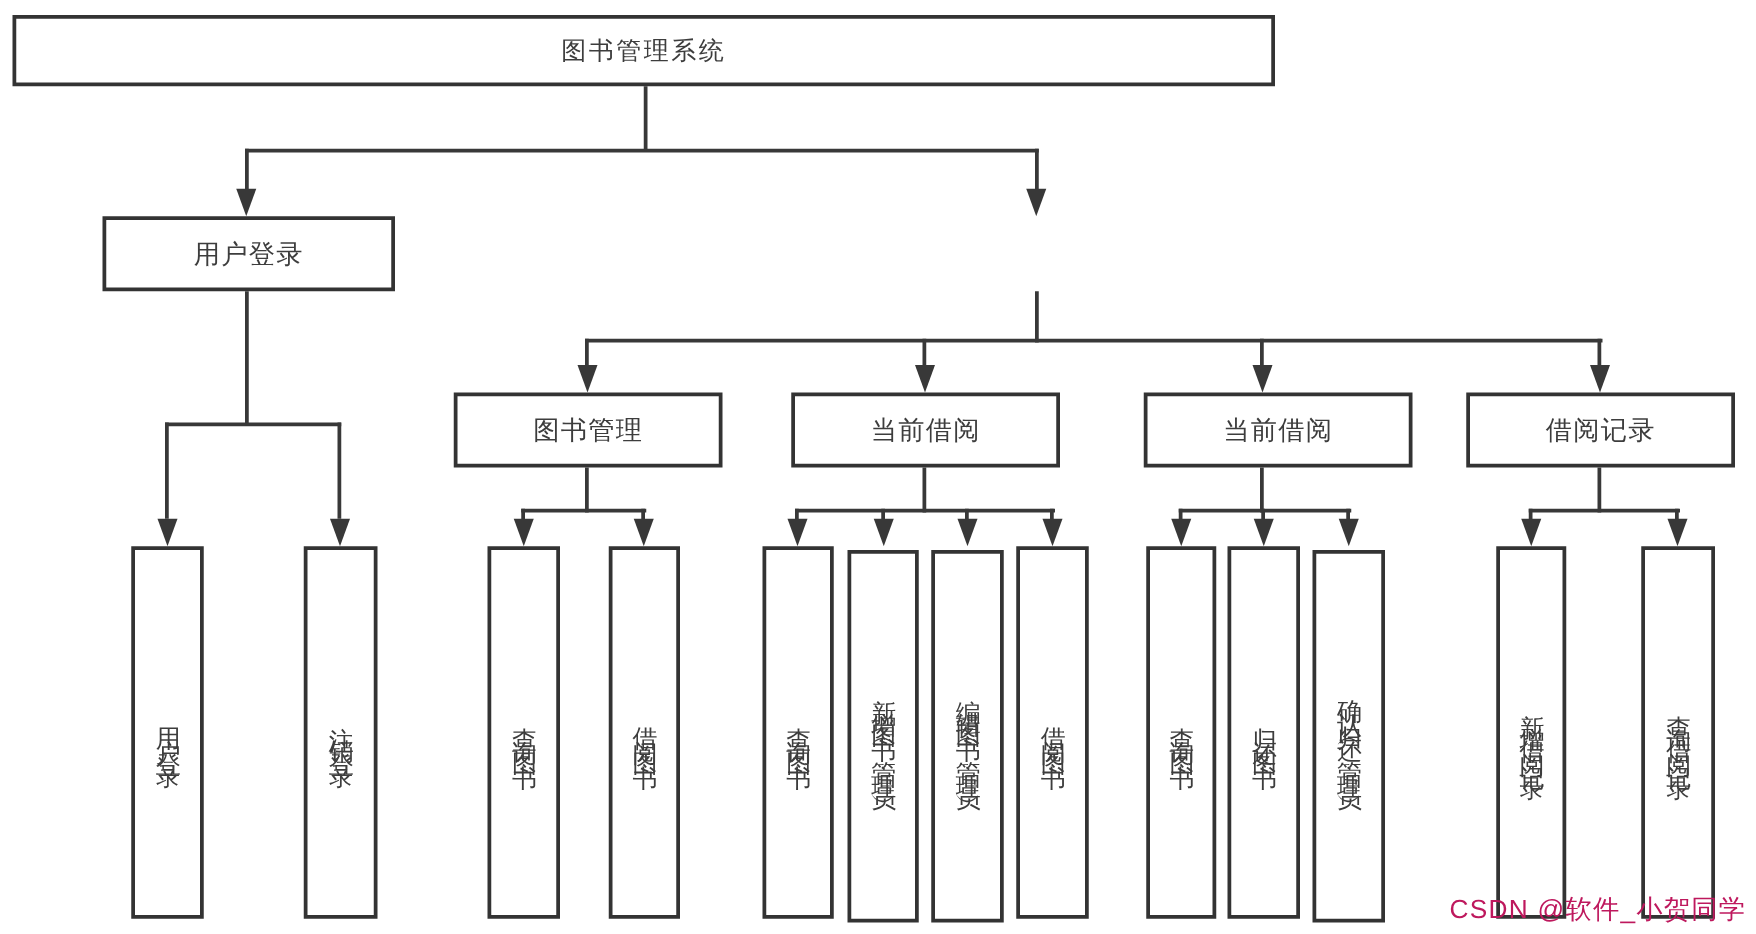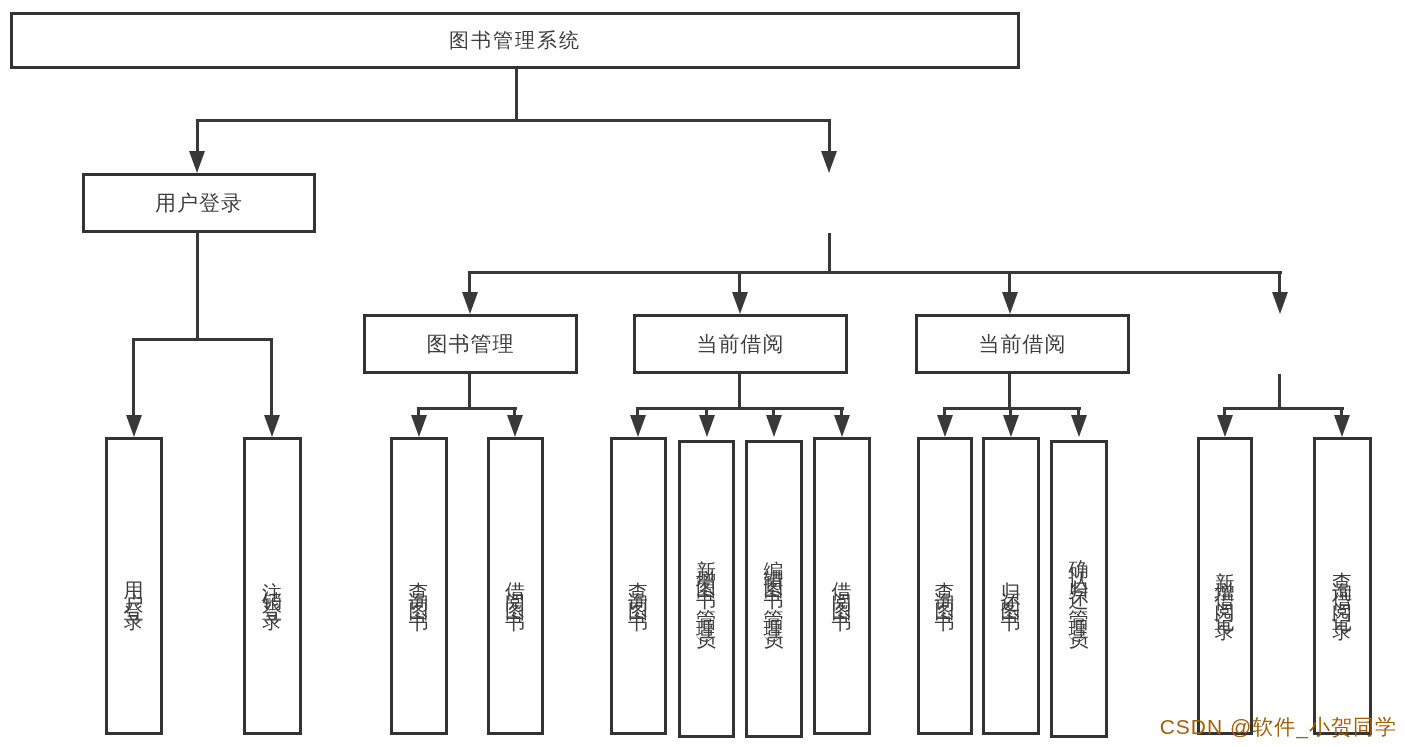--- a/index.html
+++ b/index.html
@@ -46,21 +46,21 @@
     width:0;height:0;
     border-left:8px solid transparent;
     border-right:8px solid transparent;
     border-top:22px solid #383838;
   }
   .watermark{
     position:absolute;
     right:8px;
     bottom:6px;
     font-size:21px;
-    color:#a16207;
+    color:#be185d;
     letter-spacing:1px;
     white-space:nowrap;
     margin-top:40px;
   }
 </style>
 </head>
 <body>
 
 <div class="canvas">
 
@@ -73,20 +73,23 @@
   </div>
 
   <div class="box h" style="left:363px;top:314px;width:215px;height:60px">
     <span>图书管理</span>
   </div>
   <div class="box h" style="left:633px;top:314px;width:215px;height:60px">
     <span>当前借阅</span>
   </div>
   <div class="box h" style="left:915px;top:314px;width:215px;height:60px">
     <span>当前借阅</span>
+  </div>
+  <div class="box h" style="left:1173px;top:314px;width:215px;height:60px">
+    <span>借阅记录</span>
   </div>
 
   <div class="box v" style="left:105px;top:437px;width:58px;height:298px">
     <span>用户登录</span>
   </div>
   <div class="box v" style="left:243px;top:437px;width:59px;height:298px">
     <span>注销登录</span>
   </div>
 
   <div class="box v" style="left:390px;top:437px;width:58px;height:298px">

